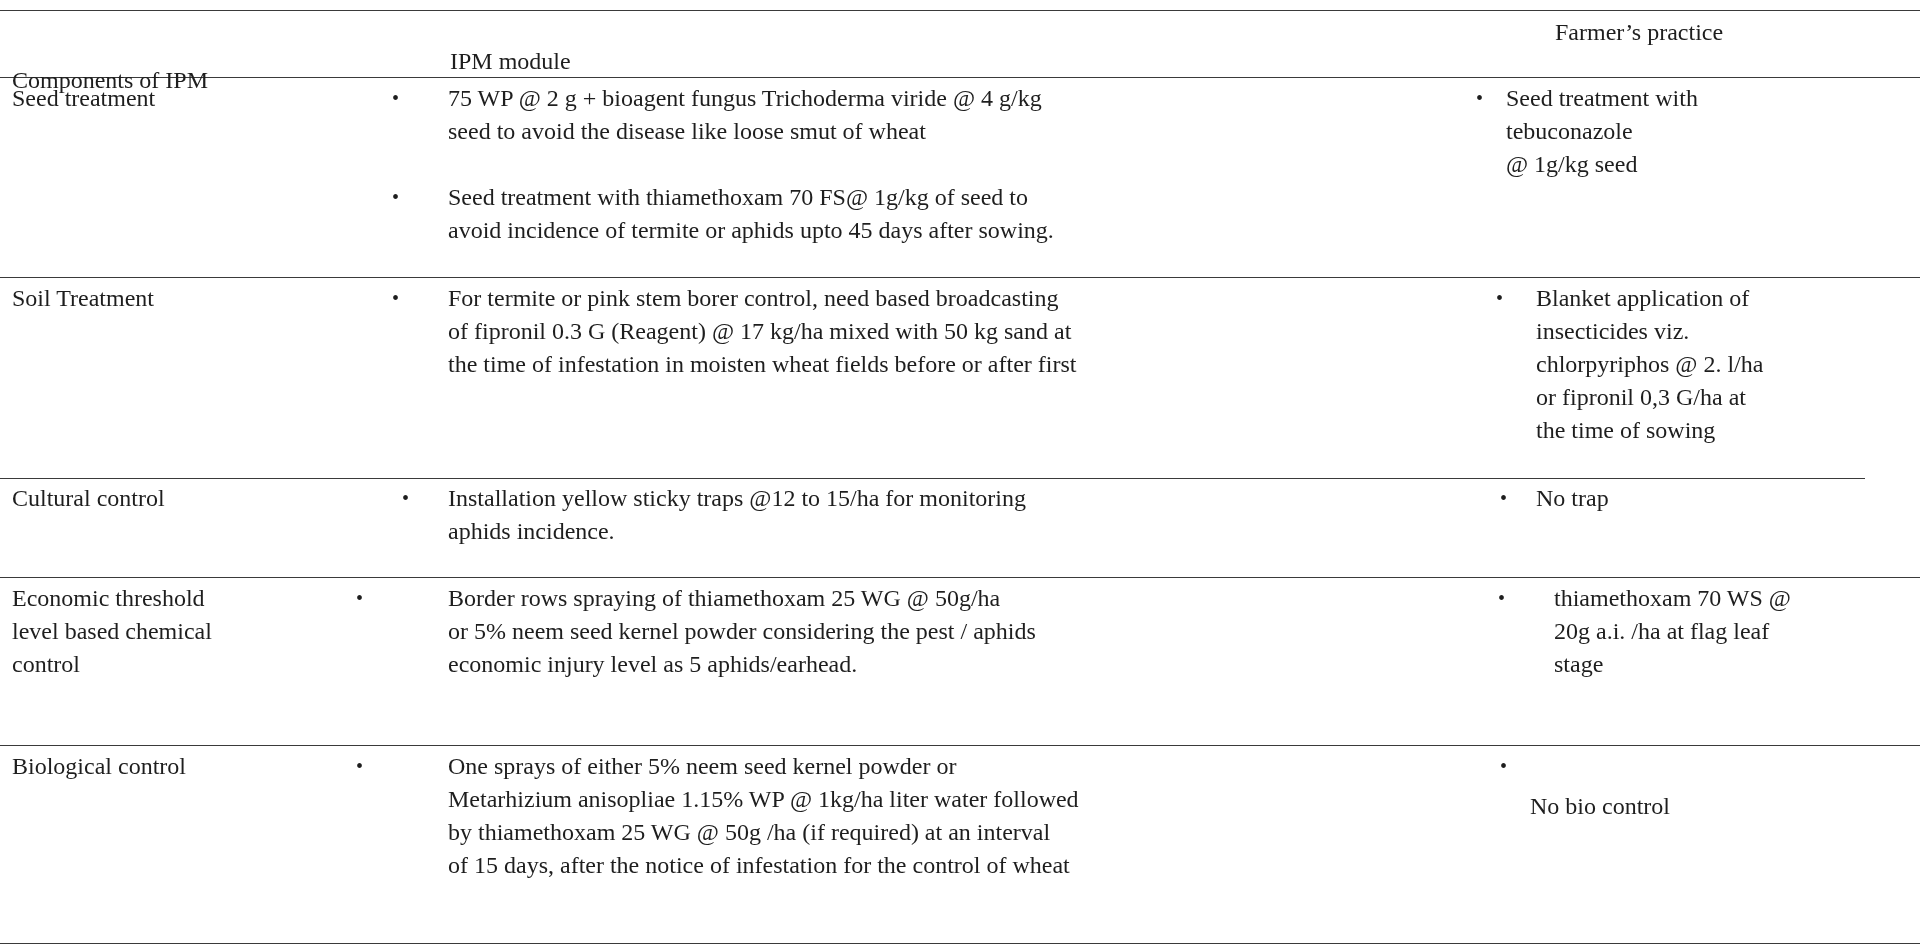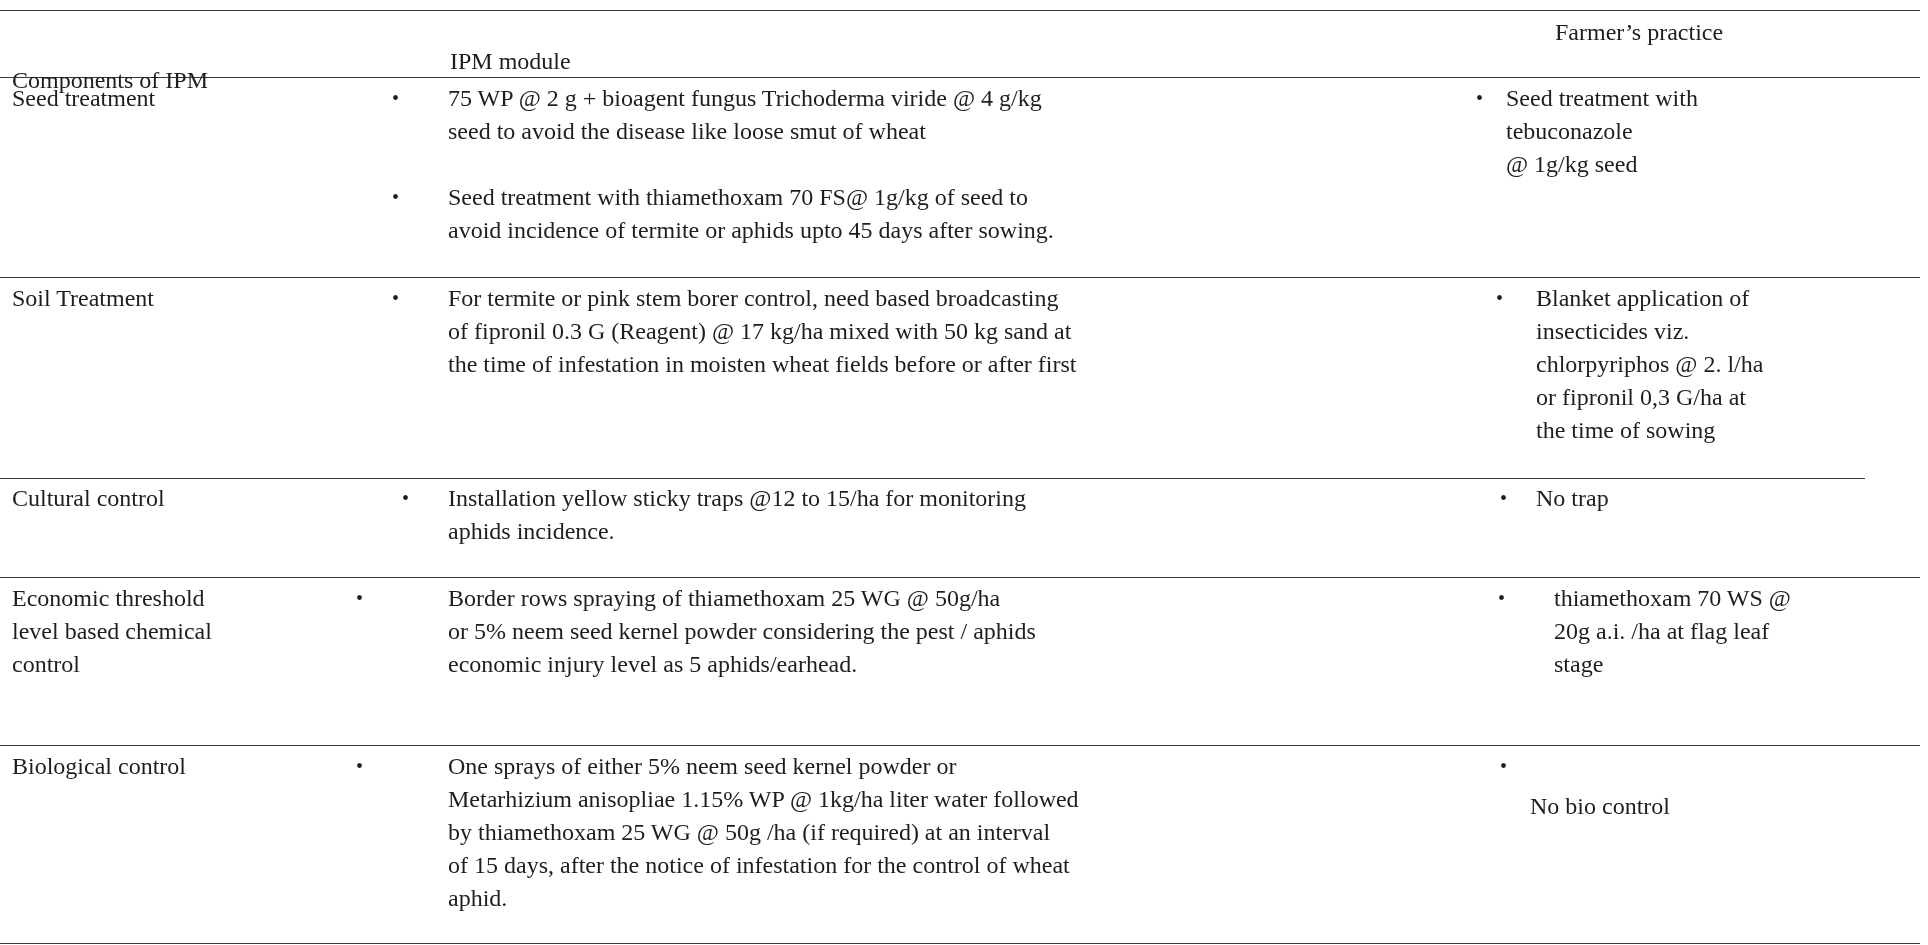--- a/index.html
+++ b/index.html
@@ -133,21 +133,20 @@
   <div>
     <div class="cell" style="left:12px;top:750px;">
       <span class="line">Biological control</span>
     </div>
     <span class="bullet" style="left:356px;top:750px;">•</span>
     <div class="cell" style="left:448px;top:750px;">
       <span class="line">One sprays of either 5% neem seed kernel powder or</span>
       <span class="line">Metarhizium anisopliae 1.15% WP @ 1kg/ha liter water followed</span>
       <span class="line">by thiamethoxam 25 WG @ 50g /ha (if required) at an interval</span>
       <span class="line">of 15 days, after the notice of infestation for the control of wheat</span>
-      <span class="line">aphid.</span>
     </div>
     <span class="bullet" style="left:1500px;top:750px;">•</span>
     <div class="cell" style="left:1530px;top:790px;">
       <span class="line">No bio control</span>
     </div>
   </div>
 
 </div>
 
 </body></html>

